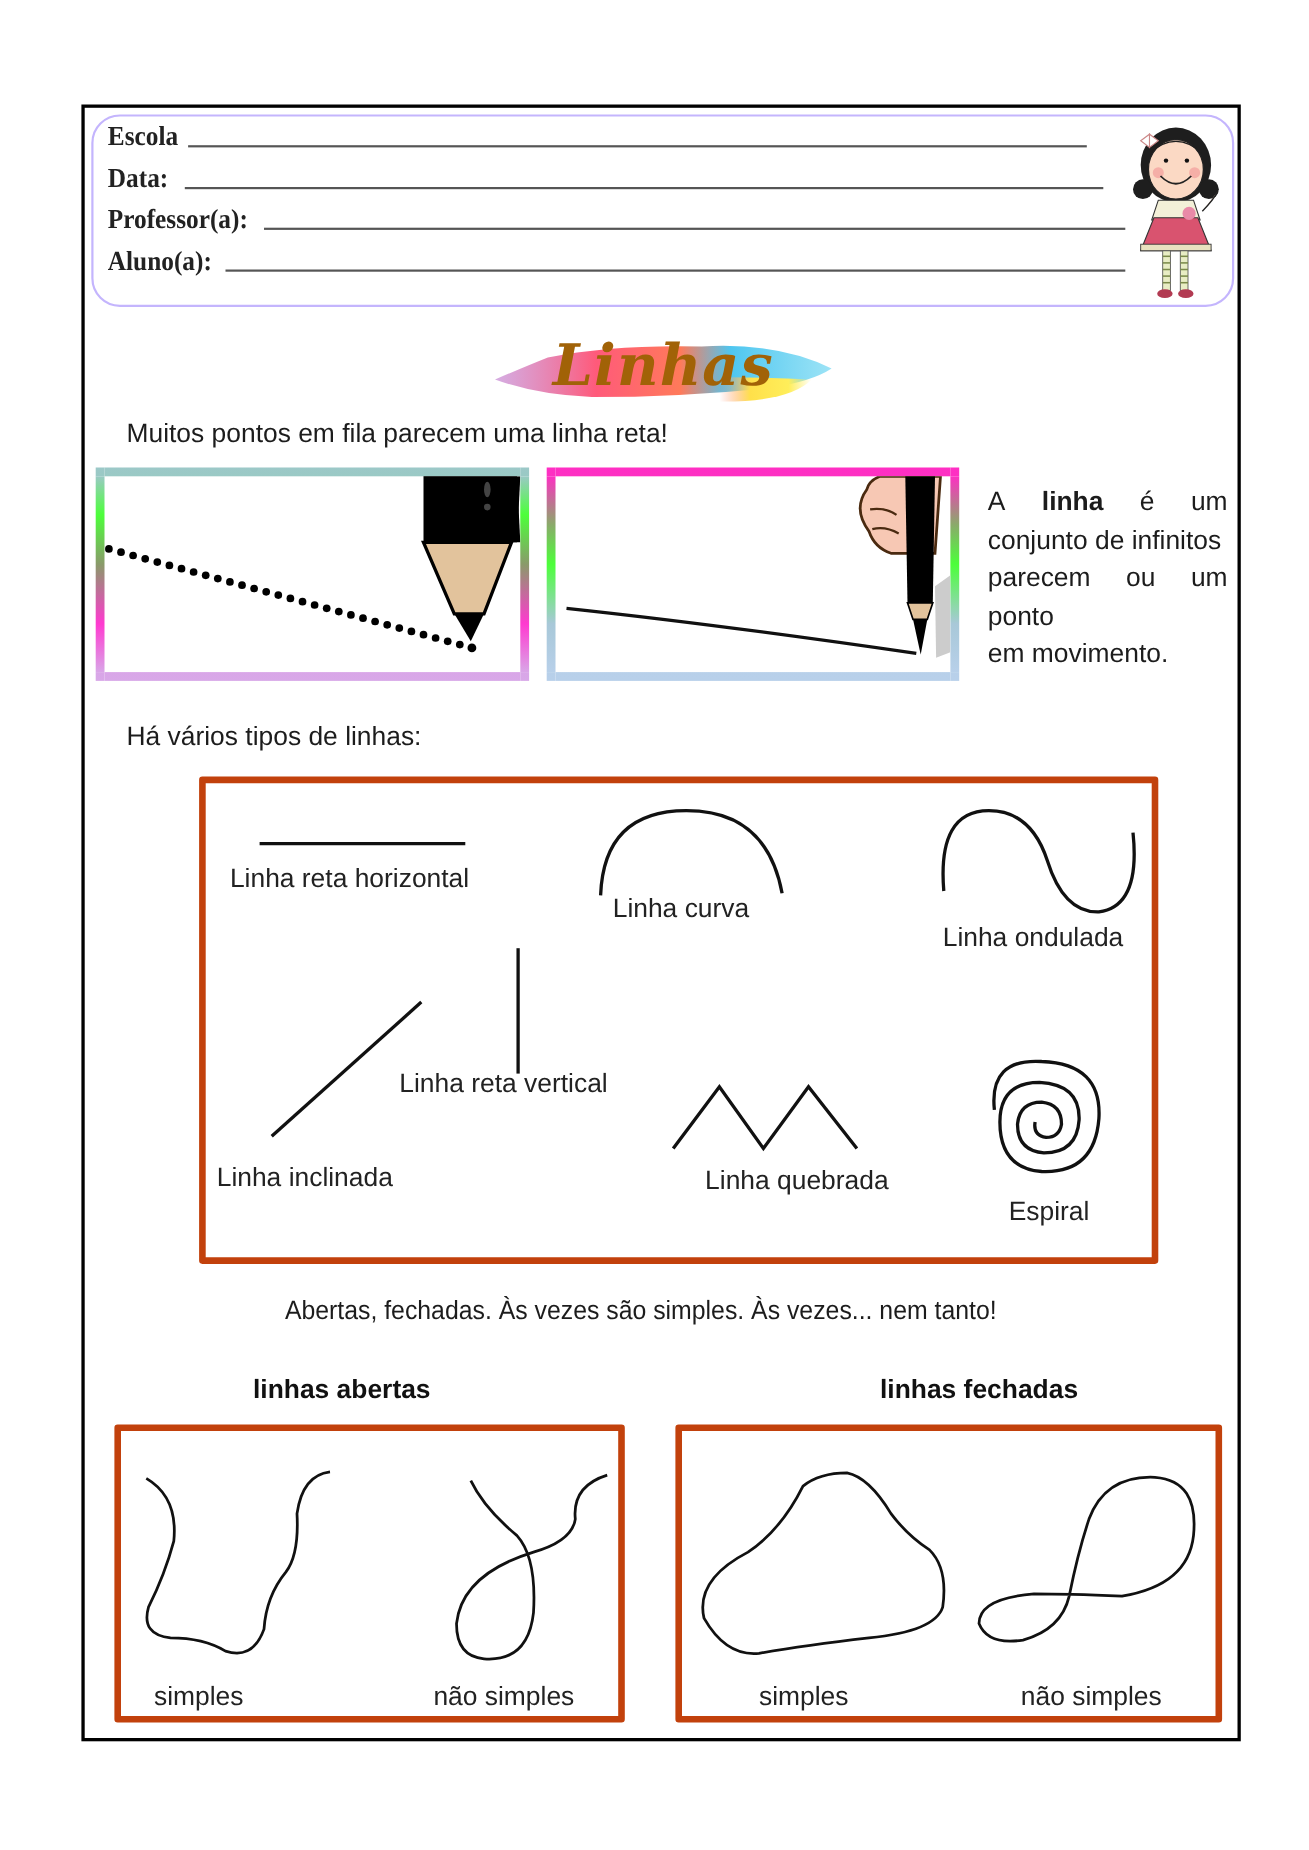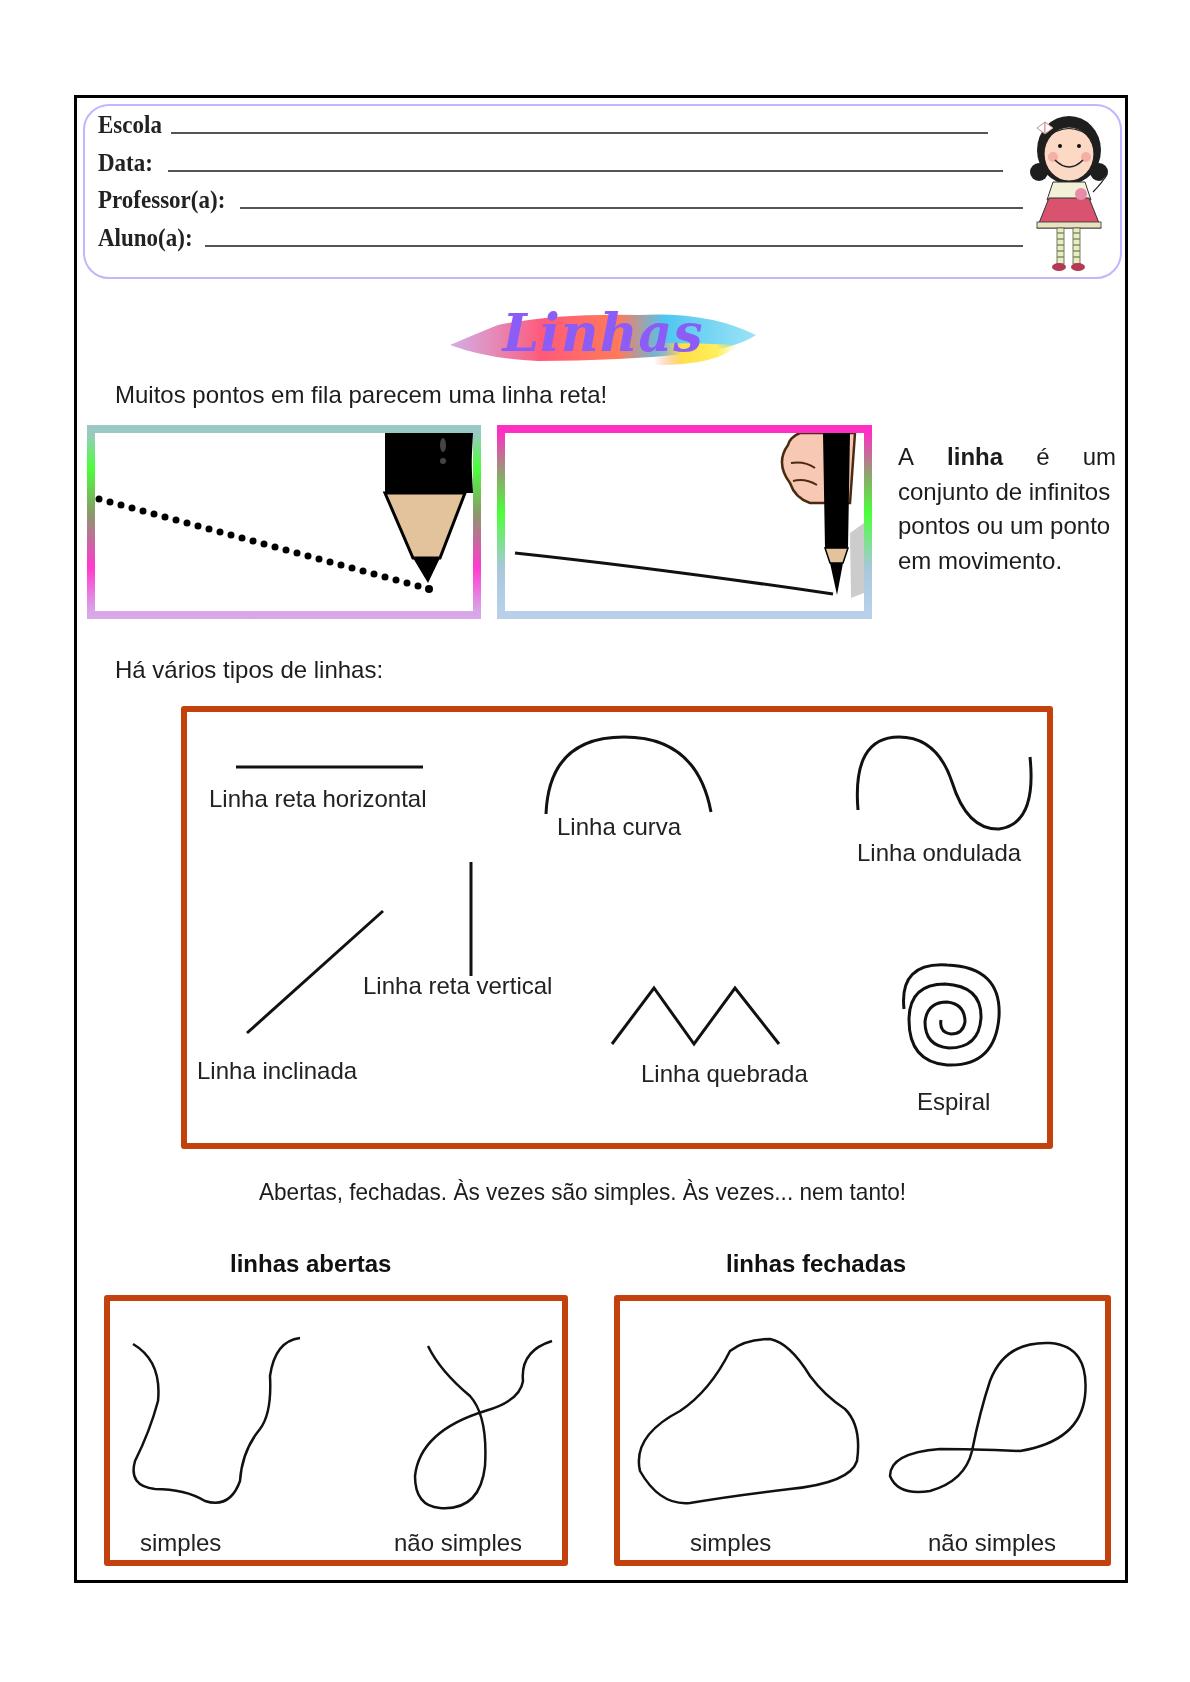--- a/index.html
+++ b/index.html
@@ -5,21 +5,21 @@
   html, body { margin: 0; padding: 0; background: #ffffff; }
   body { width: 1190px; height: 1682px; position: relative; overflow: hidden; font-family: "Liberation Sans", sans-serif; color: #1a1a1a; }
   .abs { position: absolute; }
   .page-border { left: 74px; top: 95px; width: 1048px; height: 1482px; border: 3px solid #000; }
   .header-box { left: 83px; top: 104px; width: 1035px; height: 171px; border: 2px solid #c4b5fd; border-radius: 26px; }
   .hdr-row { position: absolute; left: 13px; height: 30px; display: flex; align-items: flex-end; font-family: "Liberation Serif", serif; font-size: 25px; font-weight: bold; color: #222; }
   .hdr-row .lbl { white-space: nowrap; padding-right: 4px; transform: scaleX(0.92); transform-origin: left bottom; }
   .hdr-row .line { border-bottom: 2px solid #555; height: 0; margin-bottom: 5px; }
   .girl { right: 5px; top: 4px; width: 92px; height: 165px; }
   .title-wrap { left: 438px; top: 295px; width: 330px; height: 80px; }
-  .title-text { position: absolute; left: 0; top: 0; width: 330px; height: 80px; text-align: center; font-family: "DejaVu Serif", serif; font-style: italic; font-weight: bold; font-size: 52px; line-height: 76px; color: #8b5cf6; letter-spacing: 1px; }
+  .title-text { position: absolute; left: 0; top: 0; width: 330px; height: 80px; text-align: center; font-family: "DejaVu Serif", serif; font-style: italic; font-weight: bold; font-size: 52px; line-height: 76px; color: #a16207; letter-spacing: 1px; }
   .body-text { font-size: 24px; color: #1c1c1c; white-space: nowrap; }
   .img-box { border-radius: 6px; box-sizing: border-box; overflow: hidden; background: #fff; }
   .img-box1 { left: 87px; top: 425px; width: 394px; height: 194px; border: 8px solid; border-image: linear-gradient(180deg, #9cc8c8 0%, #4cff3a 20%, #8a9a6a 45%, #ff3ad0 75%, #d8a8e8 100%) 1; }
   .img-box2 { left: 497px; top: 425px; width: 375px; height: 194px; border: 8px solid; border-image: linear-gradient(180deg, #ff2ec4 0%, #8aaa6a 25%, #4cff3a 45%, #a8c8d8 75%, #b8d0ea 100%) 1; }
   .desc { left: 898px; top: 440px; width: 218px; font-size: 24px; line-height: 34.5px; color: #1c1c1c; text-align: justify; text-align-last: left; }
   .desc .justify-line { display: flex; justify-content: space-between; }
   .green-box { border: 6px solid #c2410c; box-sizing: border-box; border-radius: 3px; }
   .types-box { left: 181px; top: 706px; width: 872px; height: 443px; }
   .type-label { font-size: 24px; color: #222; white-space: nowrap; }
   .sub-head { font-size: 24px; font-weight: bold; color: #111; white-space: nowrap; }
@@ -182,21 +182,21 @@
 </div>
 
 <div class="abs desc">
   <div class="justify-line">
     <span>A</span>
     <strong>linha</strong>
     <span>é</span>
     <span>um</span>
   </div>
   <div>conjunto de infinitos</div>
-  <div>pontos ou um ponto</div>
+  <div>parecem ou um ponto</div>
   <div>em movimento.</div>
 </div>
 
 <div class="abs body-text" style="left:115px; top:656px;">Há vários tipos de linhas:</div>
 
 <div class="abs green-box types-box">
   <svg width="862" height="433" viewBox="0 0 862 433" style="left:0;top:0;">
 
     <line x1="49" y1="55" x2="236" y2="55" stroke="#111" stroke-width="3"></line>
 
@@ -217,21 +217,21 @@
   <div class="abs type-label" style="left:670px; top:127px;">Linha ondulada</div>
   <div class="abs type-label" style="left:176px; top:260px;">Linha reta vertical</div>
   <div class="abs type-label" style="left:10px; top:345px;">Linha inclinada</div>
   <div class="abs type-label" style="left:413px; top:348px;margin-left:41px;">Linha quebrada</div>
   <div class="abs type-label" style="left:730px; top:376px;">Espiral</div>
 </div>
 
 <div class="abs body-text" style="left:259px; top:1178px; font-size:24px; transform:scaleX(0.94); transform-origin:left top;">Abertas, fechadas.  Às vezes são simples. Às vezes... nem tanto!</div>
 
 <div class="abs sub-head" style="left:230px; top:1250px;">linhas abertas</div>
-<div class="abs sub-head" style="left:726px; top:1250px;">linhas fechadas</div>
+<div class="abs sub-head" style="left:800px; top:1250px;">linhas fechadas</div>
 
 <div class="abs green-box open-box">
   <svg width="454" height="261" viewBox="0 0 454 261" style="left:0;top:0;">
     <path d="M23 43 Q52 60 48 100 Q40 130 25 160 Q18 185 45 188 Q75 188 95 200 Q120 208 130 180 Q132 150 150 128 Q162 112 160 75 Q165 40 190 37" stroke="#111" stroke-width="2.5" fill="none"></path>
     <path d="M318 45 Q330 70 360 95 Q378 115 375 165 Q370 210 330 207 Q305 205 305 175 Q310 130 375 110 Q410 100 413 80 Q410 50 442 40" stroke="#111" stroke-width="2.5" fill="none"></path>
   </svg>
   <div class="abs type-label" style="left:30px; top:228px;">simples</div>
   <div class="abs type-label" style="left:284px; top:228px;">não simples</div>
 </div>
 

